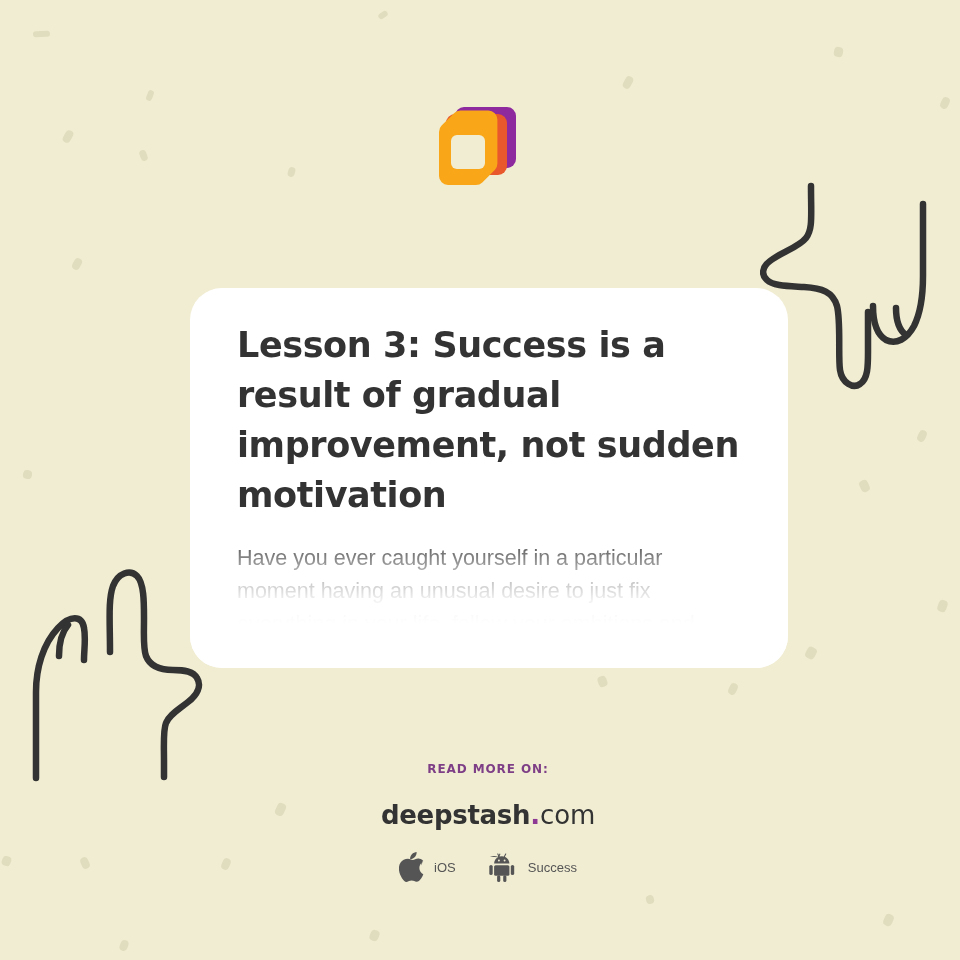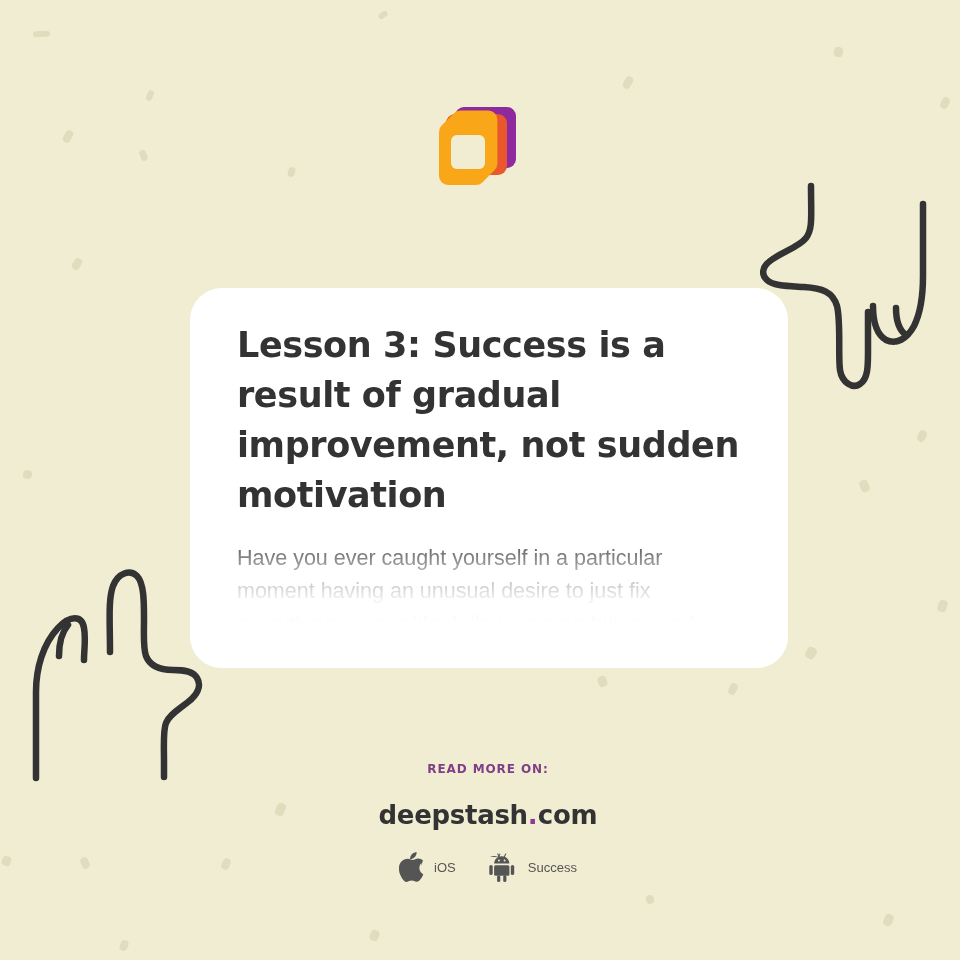--- a/index.html
+++ b/index.html
@@ -98,21 +98,21 @@
   }
   #brand {
     margin-top:26px;
     font-family:"DejaVu Sans", sans-serif;
     font-size:26px;
     color:#333333;
     line-height:1;
   }
   #brand .b-main { font-weight:bold; letter-spacing:-0.3px;margin-top:13px; }
   #brand .b-dot  { color:#8e3a95; font-weight:bold; }
-  #brand .b-tld  { font-weight:bold; letter-spacing:-0.2px;margin-top:18px; }
+  #brand .b-tld  { font-weight:normal; letter-spacing:-0.2px;margin-top:18px; }
 
   #stores {
     margin-top:24px;
     display:flex;
     justify-content:center;
     align-items:center;
     gap:32px;
   }
   .store { display:flex; align-items:center; gap:9px; }
   .store svg { display:block; }

